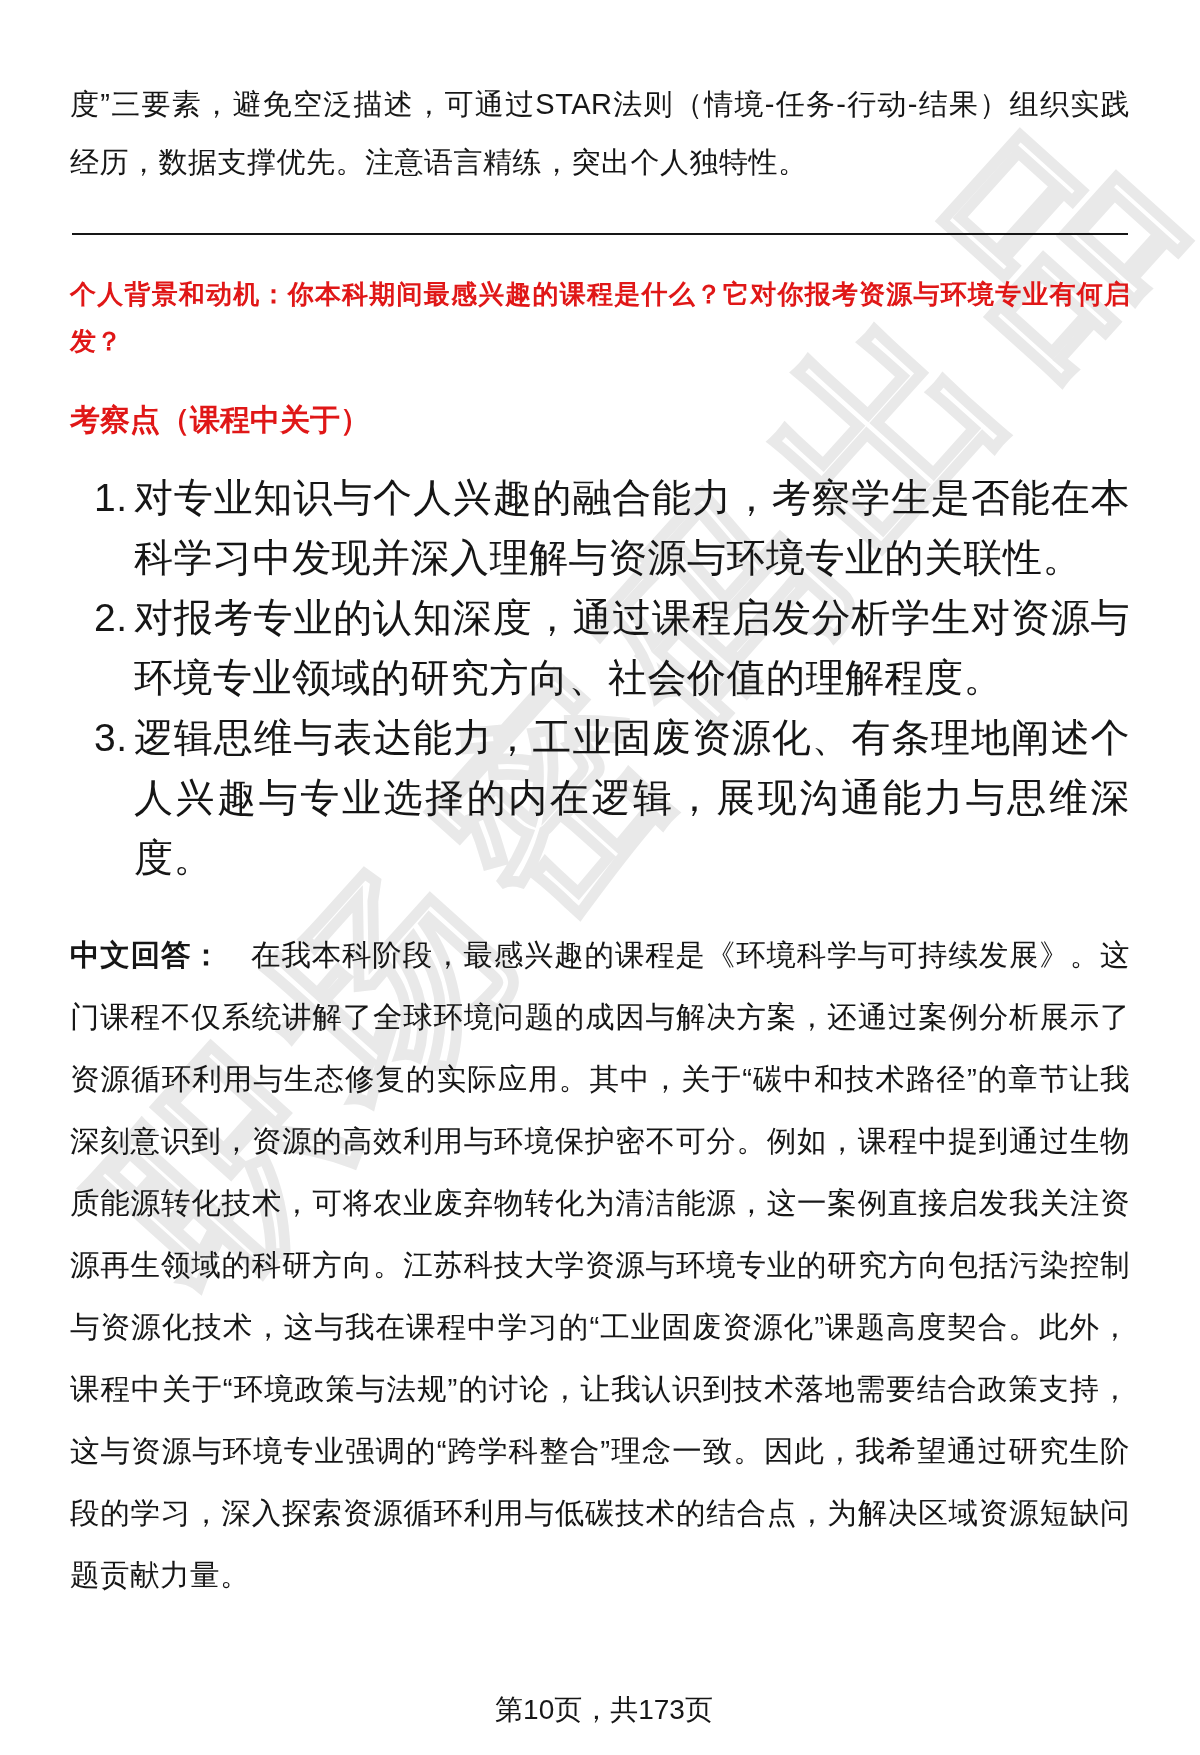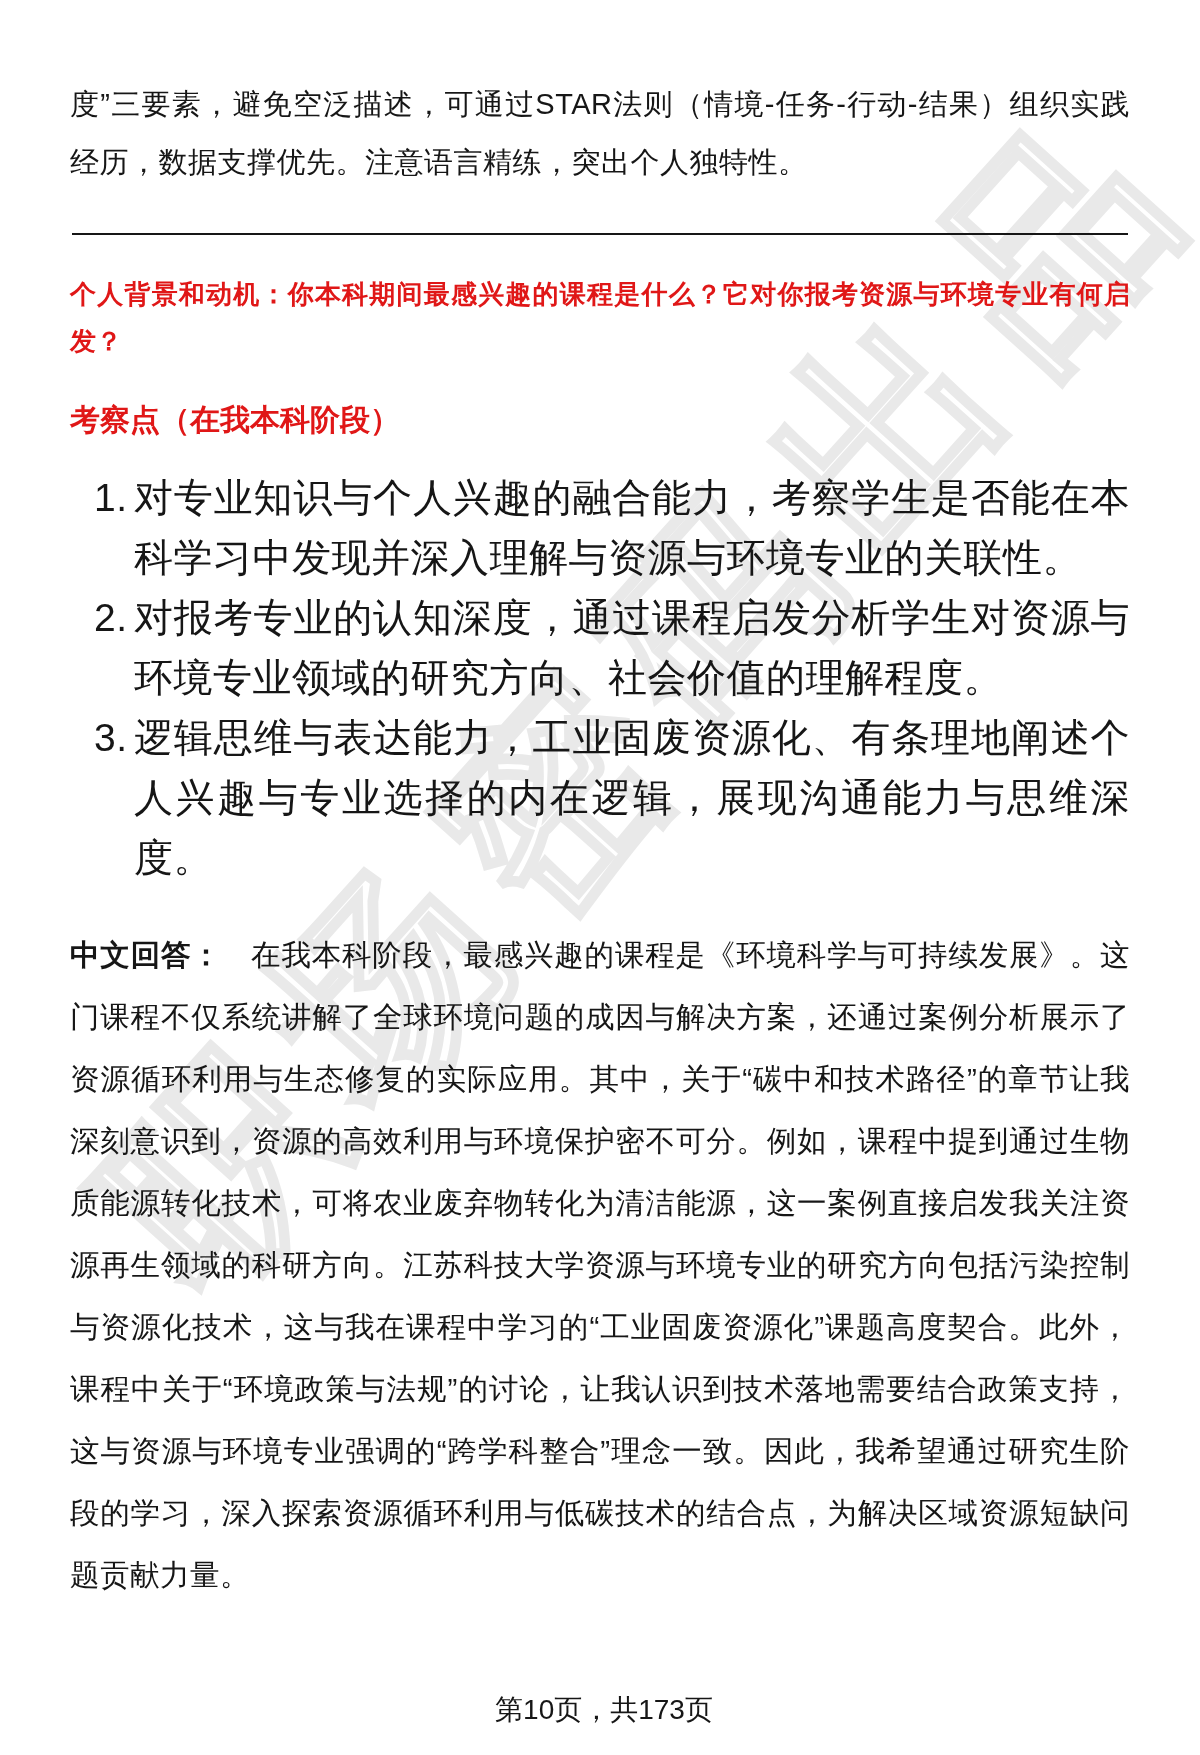--- a/index.html
+++ b/index.html
@@ -121,21 +121,21 @@
   <div class="watermark">职场密码出品</div>
 
   <div class="content">
 
     <p class="body-text">度”三要素，避免空泛描述，可通过STAR法则（情境-任务-行动-结果）组织实践经历，数据支撑优先。注意语言精练，突出个人独特性。</p>
 
     <hr class="divider">
 
     <h1 class="question">个人背景和动机：你本科期间最感兴趣的课程是什么？它对你报考资源与环境专业有何启发？</h1>
 
-    <h2 class="section">考察点（在我本科阶段）</h2>
+    <h2 class="section">考察点（课程中关于）</h2>
 
     <ol class="points">
       <li>对专业知识与个人兴趣的融合能力，考察学生是否能在本科学习中发现并深入理解与资源与环境专业的关联性。</li>
       <li>对报考专业的认知深度，通过课程启发分析学生对资源与环境专业领域的研究方向、社会价值的理解程度。</li>
       <li>逻辑思维与表达能力，工业固废资源化、有条理地阐述个人兴趣与专业选择的内在逻辑，展现沟通能力与思维深度。</li>
     </ol>
 
     <p class="answer-zh"><span class="answer-label">中文回答：</span><span>在我本科阶段，最感兴趣的课程是《环境科学与可持续发展》。这门课程不仅系统讲解了全球环境问题的成因与解决方案，还通过案例分析展示了资源循环利用与生态修复的实际应用。其中，关于“碳中和技术路径”的章节让我深刻意识到，资源的高效利用与环境保护密不可分。例如，课程中提到通过生物质能源转化技术，可将农业废弃物转化为清洁能源，这一案例直接启发我关注资源再生领域的科研方向。江苏科技大学资源与环境专业的研究方向包括污染控制与资源化技术，这与我在课程中学习的“工业固废资源化”课题高度契合。此外，课程中关于“环境政策与法规”的讨论，让我认识到技术落地需要结合政策支持，这与资源与环境专业强调的“跨学科整合”理念一致。因此，我希望通过研究生阶段的学习，深入探索资源循环利用与低碳技术的结合点，为解决区域资源短缺问题贡献力量。</span></p>
 
 

